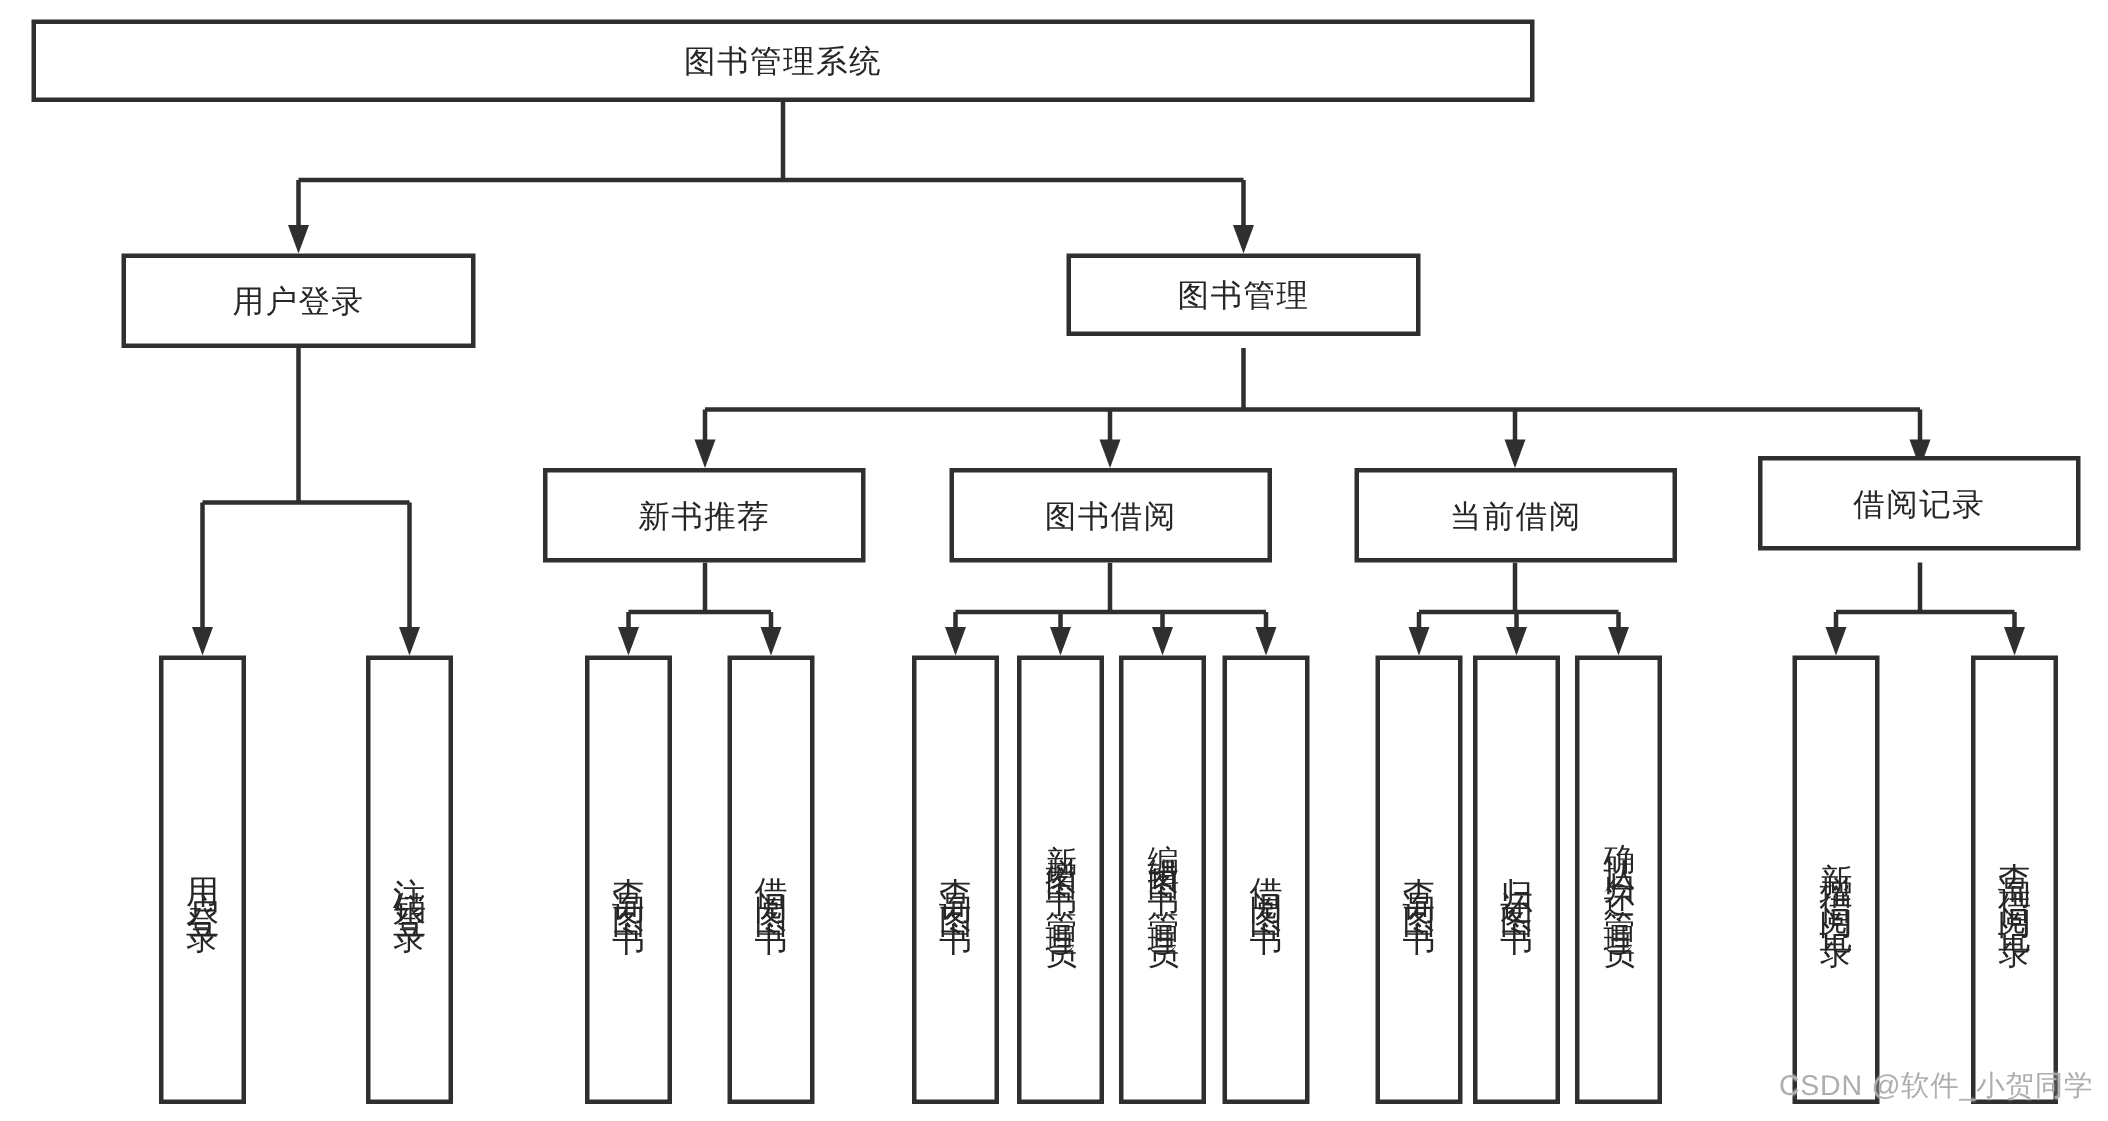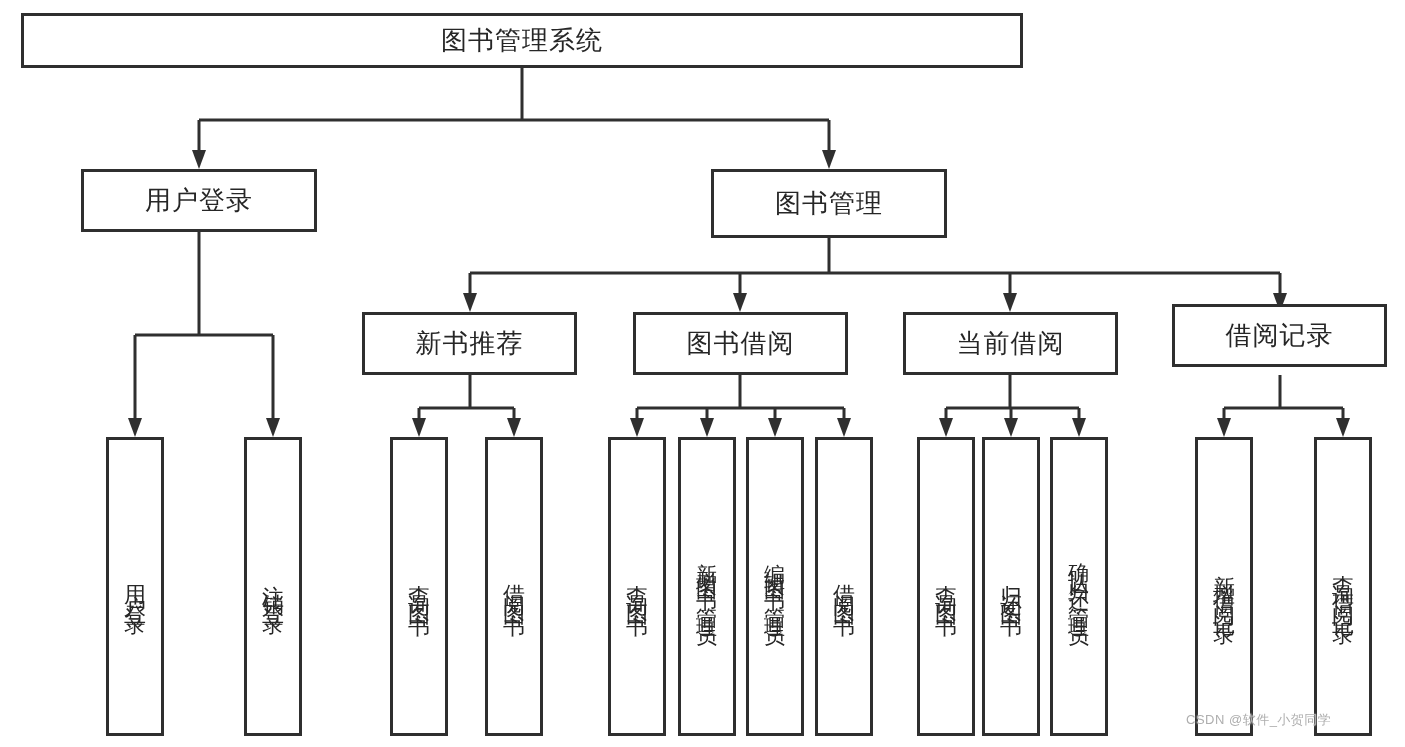--- a/index.html
+++ b/index.html
@@ -9,40 +9,40 @@
     background:#ffffff;
     font-family:"Liberation Sans", sans-serif;
     overflow:hidden;
   }
   .wires{position:absolute;left:0;top:0;z-index:1;}
   .hbox{
     position:absolute;z-index:2;
     border:3px solid #2f2f2f;background:#ffffff;
     display:flex;align-items:center;justify-content:center;
     box-sizing:border-box;
-    font-size:26px;letter-spacing:1px;color:#262626;
+    font-size:21px;letter-spacing:1px;color:#262626;
   }
   .vbox{
     position:absolute;z-index:2;
     border:3px solid #2f2f2f;background:#ffffff;
     display:flex;align-items:center;justify-content:center;
     box-sizing:border-box;
     color:#262626;
   }
   .vbox .vtext{
     writing-mode:vertical-rl;
     text-orientation:mixed;
     font-size:22px;letter-spacing:10px;line-height:1;
     white-space:nowrap;
   }
   .vbox.long .vtext{letter-spacing:9px;font-size:21px;}
   .watermark{
     position:absolute;z-index:3;
     left:1186px;top:711px;
-    font-size:13px;color:#aeaeae;
+    font-size:19px;color:#aeaeae;
     letter-spacing:0.5px;white-space:nowrap;
     text-shadow:0 0 2px #ffffff;
   }
 </style>
 </head>
 <body>
 
 <div class="canvas">
 
   <svg class="wires" width="1405" height="747" viewBox="0 0 1405 747">
@@ -81,21 +81,21 @@
       <polygon points="1004,418 1018,418 1011,437"></polygon>
       <polygon points="1072,418 1086,418 1079,437"></polygon>
       <polygon points="1217,418 1231,418 1224,437"></polygon>
       <polygon points="1336,418 1350,418 1343,437"></polygon>
     </g>
   </svg>
 
   <div class="hbox" style="left:21px;top:13px;width:1002px;height:55px;">图书管理系统</div>
 
   <div class="hbox" style="left:81px;top:169px;width:236px;height:63px;">用户登录</div>
-  <div class="hbox" style="left:711px;top:169px;width:236px;height:69px;">图书管理</div>
+  <div class="hbox" style="left:711px;top:169px;width:236px;height:55px;">图书管理</div>
 
   <div class="hbox" style="left:362px;top:312px;width:215px;height:63px;">新书推荐</div>
   <div class="hbox" style="left:903px;top:312px;width:215px;height:63px;">当前借阅</div>
   <div class="hbox" style="left:633px;top:312px;width:215px;height:63px;">图书借阅</div>
   <div class="hbox" style="left:1172px;top:304px;width:215px;height:63px;">借阅记录</div>
 
   <div class="vbox" style="left:106px;top:437px;width:58px;height:299px;">
     <span class="vtext">用户登录</span>
   </div>
   <div class="vbox" style="left:244px;top:437px;width:58px;height:299px;">

